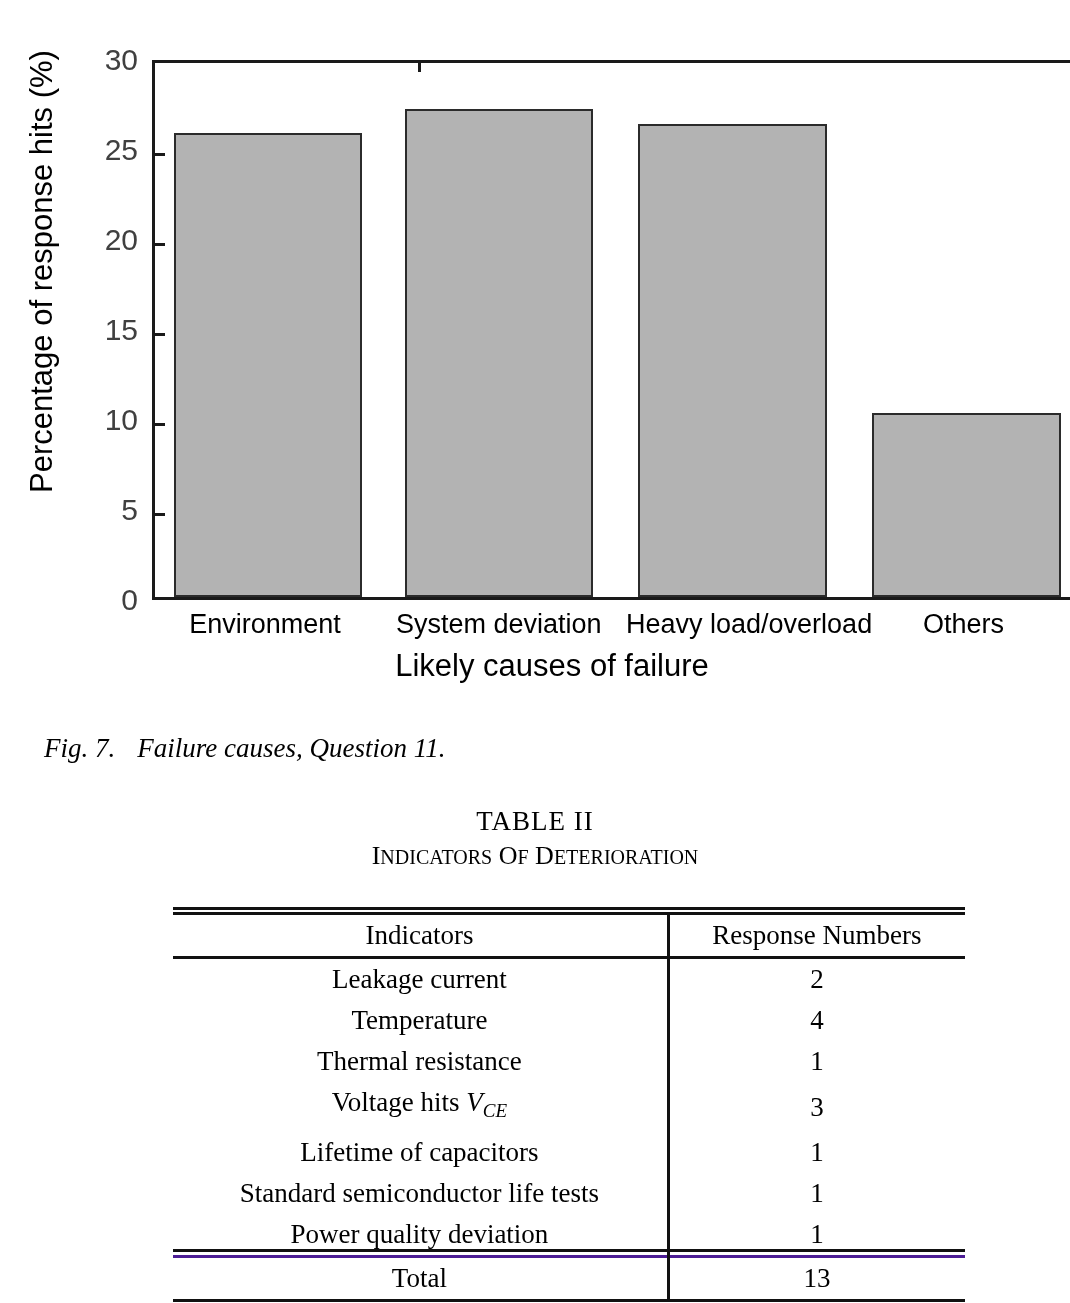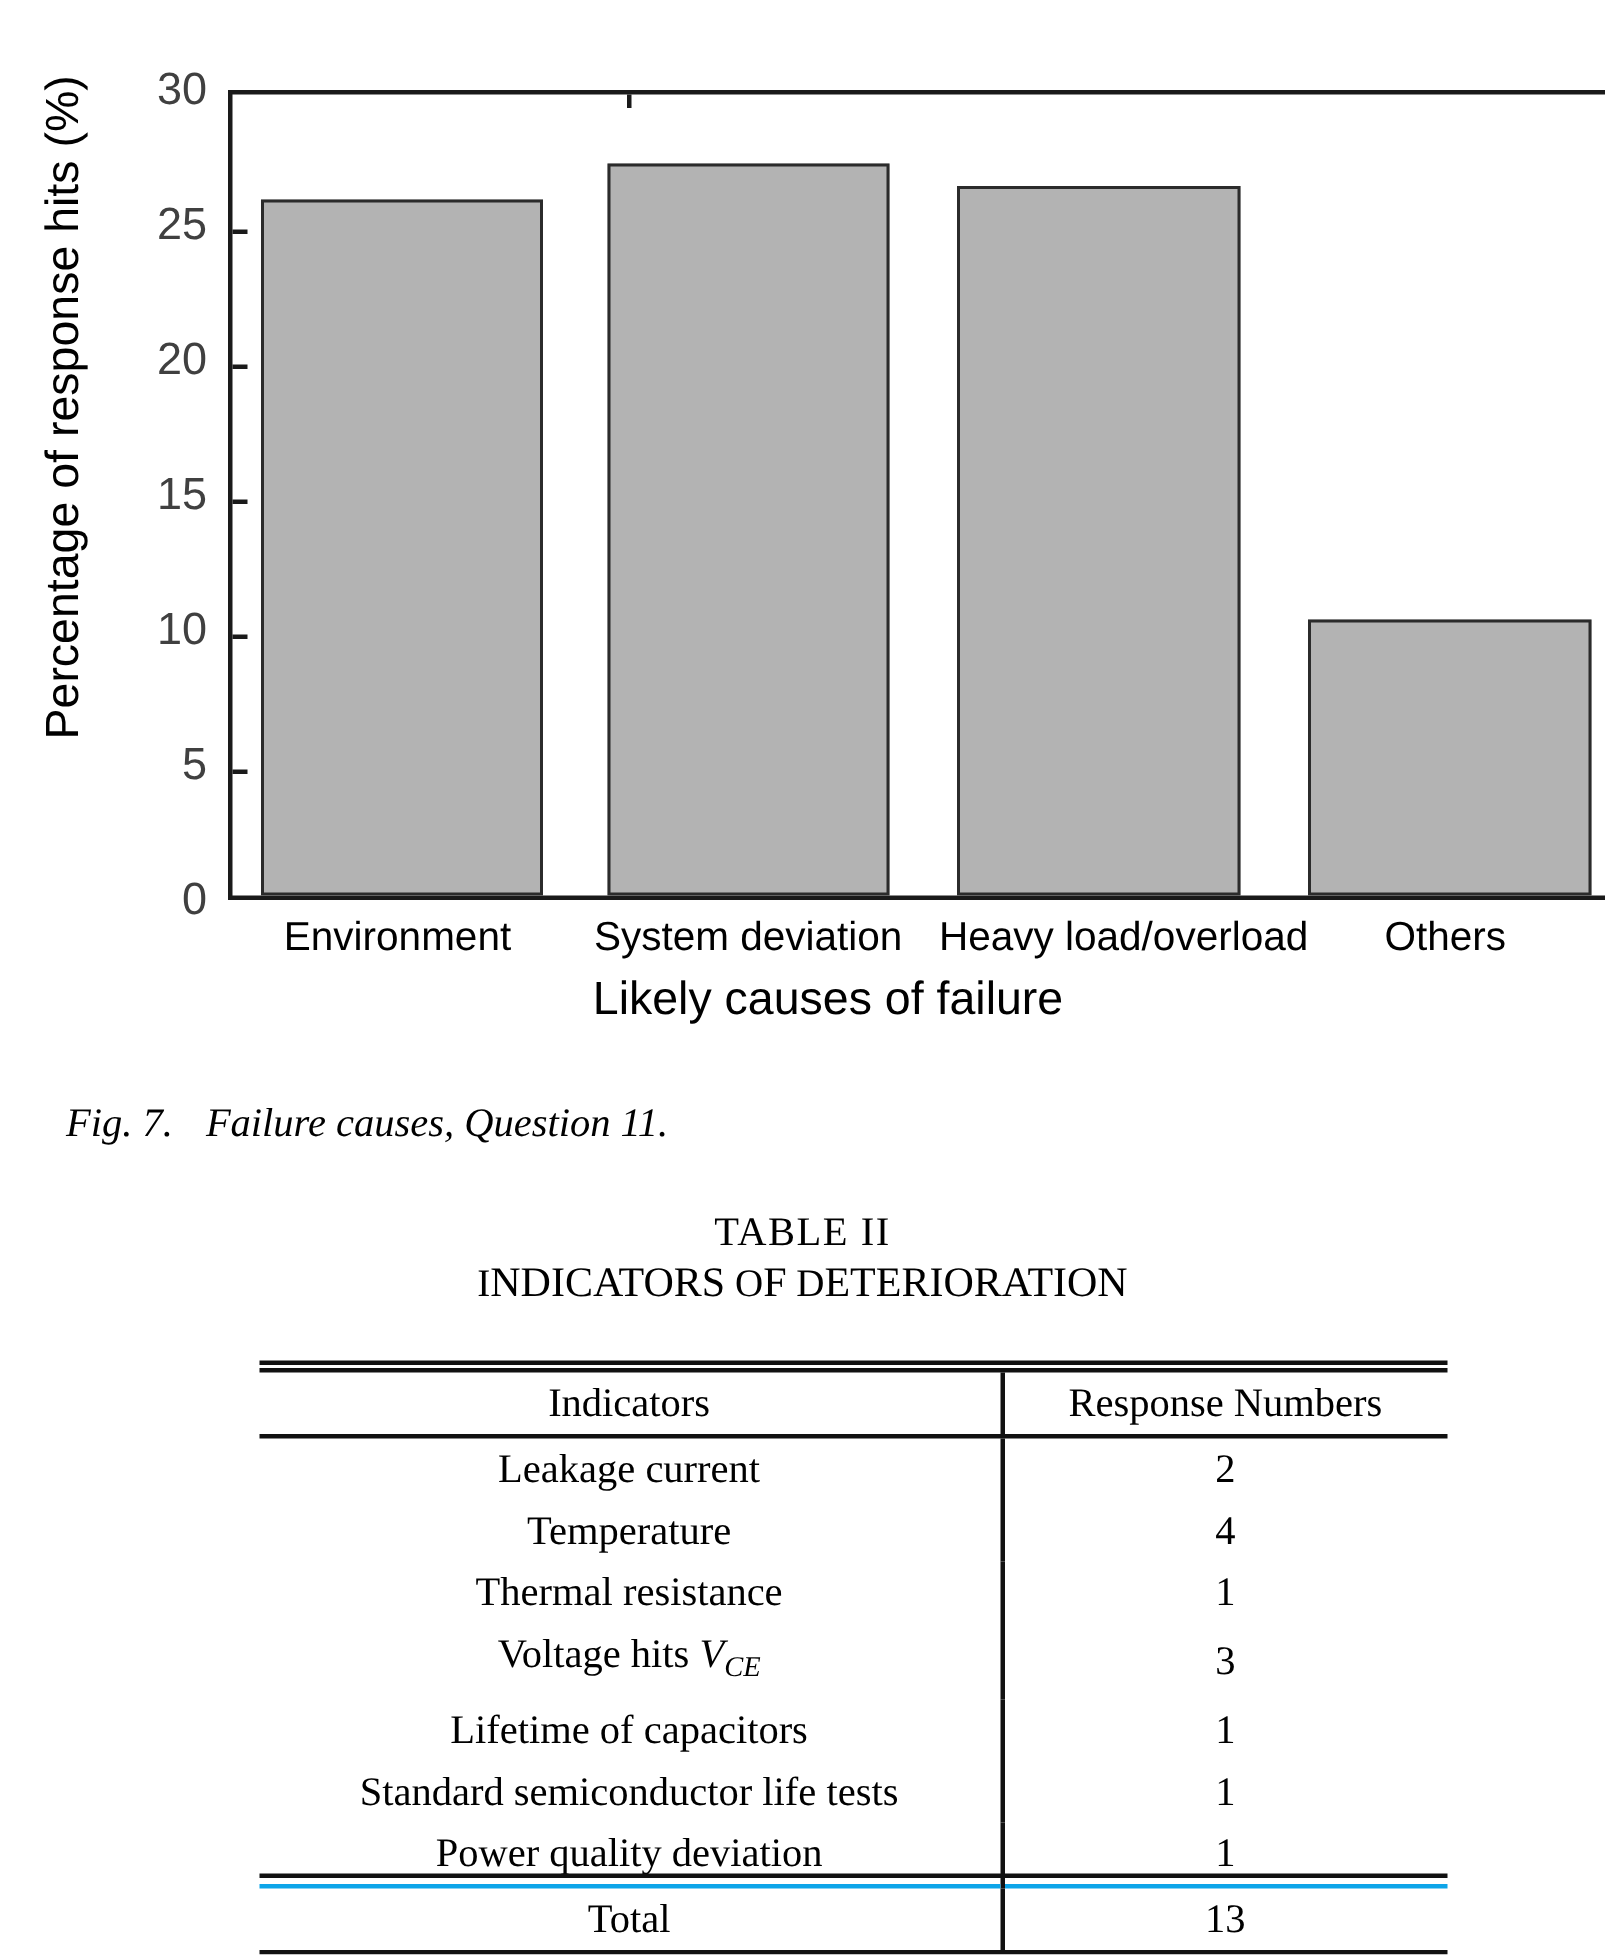--- a/index.html
+++ b/index.html
@@ -138,21 +138,21 @@
     position: absolute;
     left: 0;
     top: 840px;
     width: 1070px;
     text-align: center;
     font-family: "Liberation Serif", serif;
     font-size: 26px;
     line-height: 32px;
   }
   #table-subtitle .sc-big { font-size: 26px; }
-  #table-subtitle .sc-small { font-size: 28px; }
+  #table-subtitle .sc-small { font-size: 20px; }
 
   #data-table-wrap {
     position: absolute;
     left: 173px;
     top: 912px;
     width: 792px;
   }
   table#data-table {
     border-collapse: collapse;
     width: 792px;
@@ -175,21 +175,21 @@
   #rule-double-top {
     position: absolute;
     left: 173px; top: 907px;
     width: 792px; height: 0;
     border-top: 3px solid #111;
   }
   tr.head-row th.col-ind, tr.head-row th.col-num {
     border-bottom: 3px solid #111;
   }
   tr.total-row td {
-    border-top: 3px solid #0ea5e9;
+    border-top: 3px solid #4c1d95;
     border-bottom: 3px solid #111;
   }
   #rule-double-total {
     position: absolute;
     left: 173px;
     width: 792px; height: 0;
     border-top: 3px solid #111;
   }
   
   tr.total-row td.col-num { border-left: 3px solid #111; }

